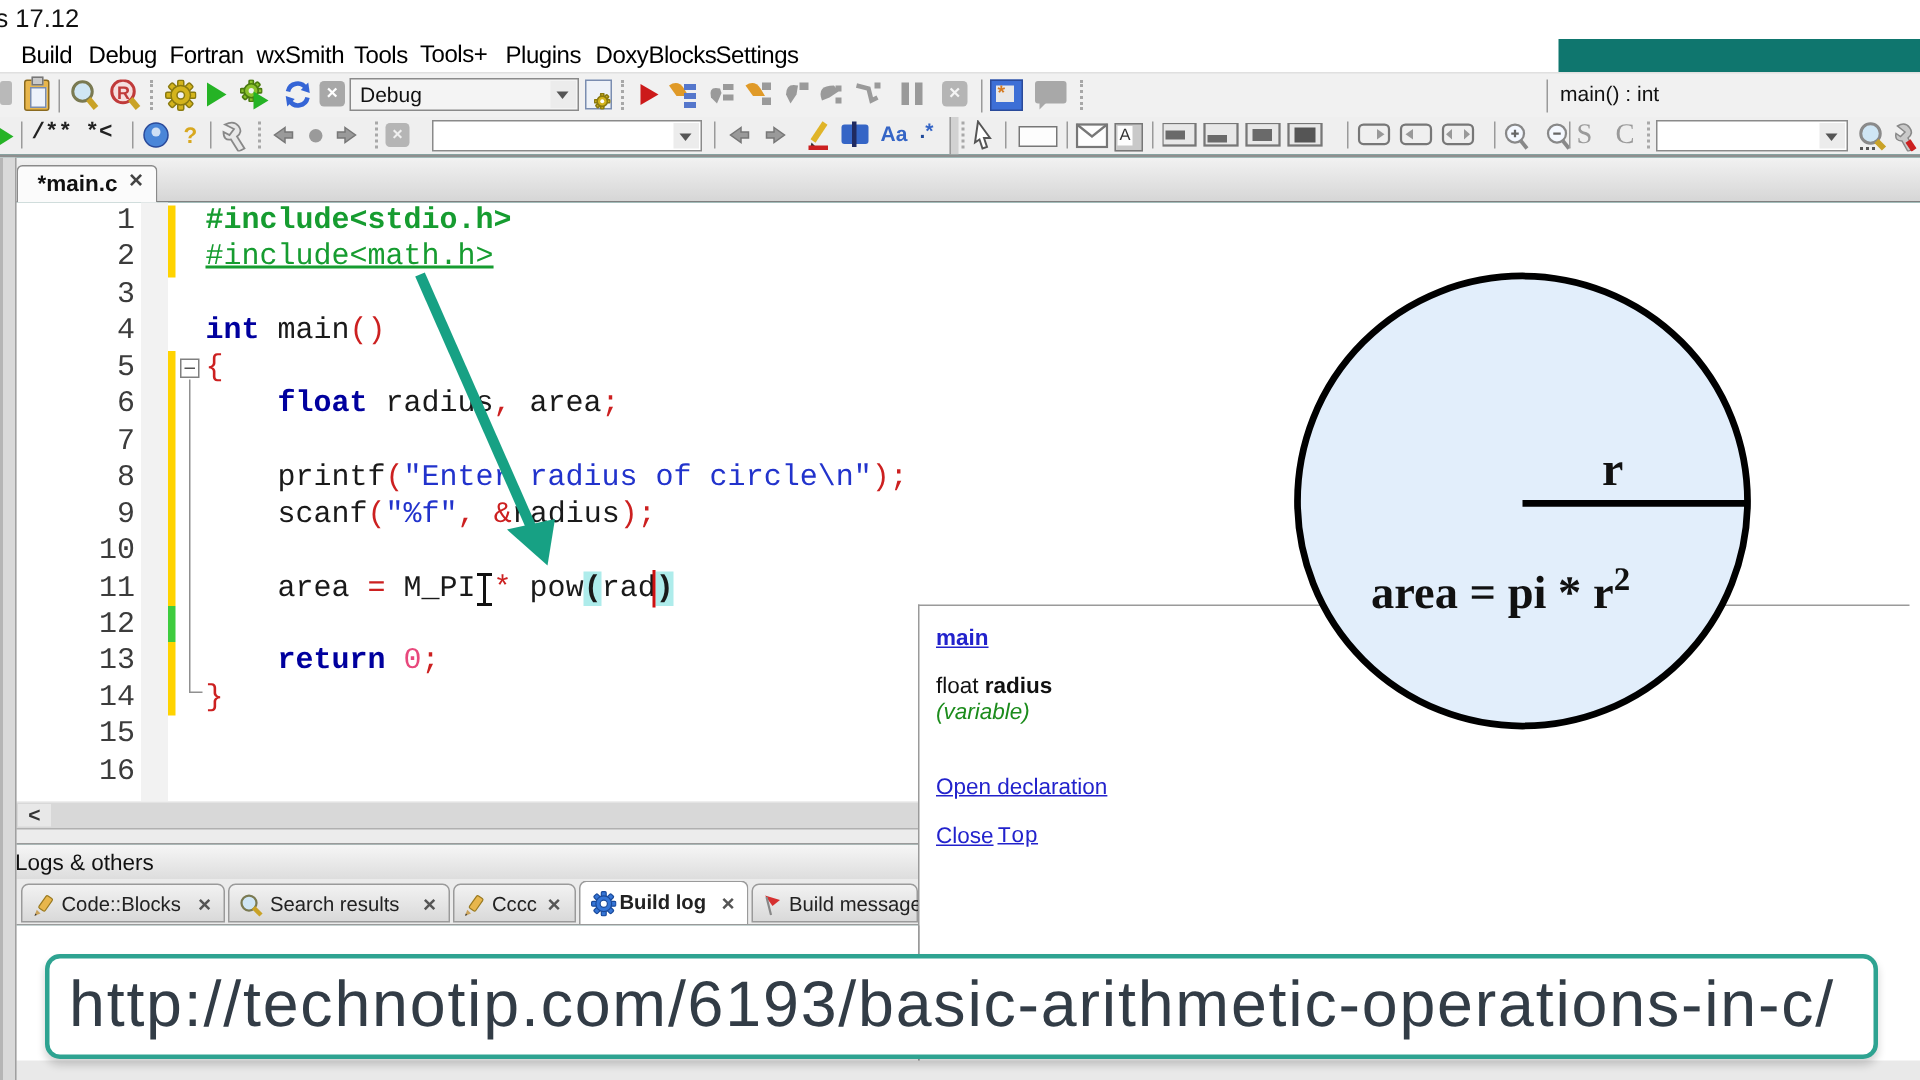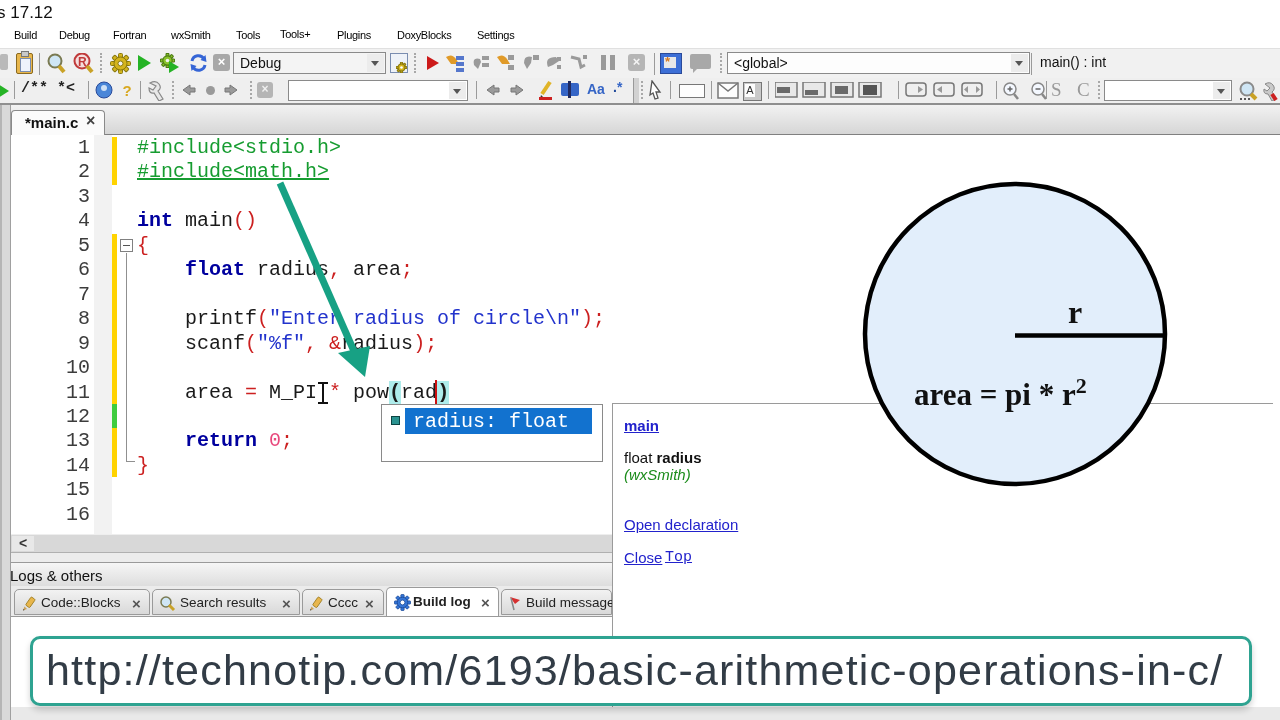--- a/index.html
+++ b/index.html
@@ -19,21 +19,21 @@
   .ic2{position:absolute;font-size:15px;line-height:19px;width:20px;text-align:center;top:3px;}
 </style>
 </head>
 <body>
 <div id="page">
 
   <div class="abs" style="left:0;top:0;width:1280px;height:26px;background:#fff;">
     <div class="abs" style="left:-3px;top:3px;font-size:17px;color:#111;">s 17.12</div>
   </div>
 
-  <div class="abs" style="left:0;top:26px;width:1280px;height:22px;background:#fff;font-size:11px;letter-spacing:-0.3px;color:#000;">
+  <div class="abs" style="left:0;top:26px;width:1039px;height:22px;background:#fff;font-size:16px;letter-spacing:-0.3px;color:#000;">
     <span class="abs" style="left:14px;top:3px;">Build</span>
     <span class="abs" style="left:59px;top:3px;">Debug</span>
     <span class="abs" style="left:113px;top:3px;">Fortran</span>
     <span class="abs" style="left:171px;top:3px;">wxSmith</span>
     <span class="abs" style="left:236px;top:3px;">Tools</span>
     <span class="abs" style="left:280px;top:2px;">Tools+</span>
     <span class="abs" style="left:337px;top:3px;">Plugins</span>
     <span class="abs" style="left:397px;top:3px;">DoxyBlocks</span>
     <span class="abs" style="left:477px;top:3px;">Settings</span>
     <span class="abs" style="left:539px;top:21px;">Help</span>
@@ -152,24 +152,20 @@
 
     <div class="abs" style="left:660px;top:4px;width:20px;height:19px;background:#3d6fd6;border:1px solid #2a4a9a;">
       <div class="abs" style="left:3px;top:3px;width:12px;height:11px;background:#e8e8e8;"></div>
       <div class="abs" style="left:4px;top:0px;font-size:13px;font-weight:bold;color:#d67a20;">*</div>
     </div>
 
     <div class="abs" style="left:690px;top:5px;width:21px;height:15px;background:#a8a8a8;border-radius:2px;"></div>
     <div class="abs" style="left:693px;top:19px;width:0;height:0;border-left:5px solid #a8a8a8;border-bottom:5px solid transparent;"></div>
     <div class="abs grip" style="left:720px;"></div>
 
-    <div class="abs combo" style="left:727px;top:3px;width:303px;height:22px;background:#fdfdfd;">
-      <span class="abs" style="left:6px;top:2px;font-size:14px;color:#111;">&lt;global&gt;</span>
-      <span class="arr"></span>
-    </div>
     <div class="abs sep" style="left:1031px;"></div>
 
     <span class="abs" style="left:1040px;top:5px;font-size:14px;color:#111;">main() : int</span>
   </div>
 
   <div id="tb2" class="abs" style="left:0;top:78px;width:1280px;height:25px;background:#efefef;">
     <div class="tri-r" style="left:-2px;top:6px;border-top:7px solid transparent;border-bottom:7px solid transparent;border-left:11px solid #25b325;"></div>
     <div class="abs sep2" style="left:14px;"></div>
     <span class="abs" style="left:21px;top:2px;font-size:15px;font-weight:bold;color:#222;font-family:'Liberation Mono',monospace;">/** *&lt;</span>
     <div class="abs sep2" style="left:88px;"></div>
@@ -335,21 +331,21 @@
     <div class="abs" style="left:112px;top:99px;width:5px;height:170px;background:#ffd300;"></div>
     <div class="abs" style="left:112px;top:269px;width:5px;height:24px;background:#3ecc3e;"></div>
     <div class="abs" style="left:112px;top:293px;width:5px;height:49px;background:#ffd300;"></div>
 
     <div class="abs" style="left:120px;top:104px;width:13px;height:13px;background:#fff;border:1px solid #808080;box-sizing:border-box;">
       <div class="abs" style="left:2px;top:5px;width:7px;height:1px;background:#555;"></div>
     </div>
     <div class="abs" style="left:126px;top:118px;width:1px;height:209px;background:#909090;"></div>
     <div class="abs" style="left:126px;top:326px;width:9px;height:1px;background:#909090;"></div>
 
-    <pre class="mono abs" style="left:137px;top:1px;margin:0;line-height:24.45px;font-size:20px;color:#1a1a1a;"><span style="color:#169c30;">#include&lt;stdio.h&gt;</span>
+    <pre class="mono abs" style="left:137px;top:1px;margin:0;line-height:24.45px;font-size:20px;color:#1a1a1a;"><span style="color:#169c30;font-weight:bold;">#include&lt;stdio.h&gt;</span>
 <span style="color:#169c30;text-decoration:underline;">#include&lt;math.h&gt;</span>
 
 <span style="color:#00009e;font-weight:bold;">int</span> main<span style="color:#cc2020;">()</span>
 <span style="color:#cc2020;">{</span>
     <span style="color:#00009e;font-weight:bold;">float</span> radius<span style="color:#cc2020;">,</span> area<span style="color:#cc2020;">;</span>
 
     printf<span style="color:#cc2020;">(</span><span style="color:#2233cc;">"Enter radius of circle\n"</span><span style="color:#cc2020;">);</span>
     scanf<span style="color:#cc2020;">(</span><span style="color:#2233cc;">"%f"</span><span style="color:#cc2020;">,</span> <span style="color:#cc2020;">&amp;</span>radius<span style="color:#cc2020;">);</span>
 
     area <span style="color:#cc2020;">=</span> M_PI <span style="color:#cc2020;">*</span> pow<span style="background:#aeeceb;font-weight:bold;">(</span>rad<span style="background:#aeeceb;font-weight:bold;">)</span>
@@ -359,30 +355,25 @@
 
     <div class="abs" style="left:317px;top:247px;width:12px;height:22px;">
       <div class="abs" style="left:5px;top:0;width:2px;height:22px;background:#111;"></div>
       <div class="abs" style="left:1px;top:0;width:10px;height:2px;background:#111;"></div>
       <div class="abs" style="left:1px;top:20px;width:10px;height:2px;background:#111;"></div>
     </div>
 
     <div class="abs" style="left:435px;top:245px;width:2px;height:25px;background:#cc1111;"></div>
   </div>
 
-  <div class="abs" style="left:381px;top:404px;width:222px;height:58px;background:#fff;border:1px solid #8a8a8a;box-sizing:border-box;">
-    <div class="abs" style="left:23px;top:3px;width:187px;height:26px;background:#1272cf;"></div>
-    <div class="abs" style="left:9px;top:11px;width:9px;height:9px;background:#2a9390;border:1px solid #0c4442;box-sizing:border-box;"></div>
-    <div class="mono abs" style="left:31px;top:5px;font-size:20px;color:#fff;white-space:pre;">radius: float</div>
-  </div>
 
   <div id="docpanel" class="abs" style="left:612px;top:403px;width:668px;height:317px;background:#fff;border-left:1px solid #9a9a9a;font-size:15px;">
     <div class="abs" style="left:11px;top:14px;color:#2222cc;font-weight:bold;text-decoration:underline;">main</div>
     <div class="abs" style="left:11px;top:46px;color:#111;">float <b>radius</b></div>
-    <div class="abs" style="left:11px;top:63px;color:#1c8c1c;font-style:italic;">(wxSmith)</div>
+    <div class="abs" style="left:11px;top:63px;color:#1c8c1c;font-style:italic;">(variable)</div>
     <div class="abs" style="left:11px;top:113px;color:#2222cc;text-decoration:underline;">Open declaration</div>
     <div class="abs" style="left:11px;top:146px;color:#2222cc;text-decoration:underline;">Close</div>
     <div class="abs" style="left:52px;top:146px;color:#2222cc;text-decoration:underline;font-family:Liberation Mono, monospace;">Top</div>
   </div>
   <div class="abs" style="left:612px;top:403px;width:661px;height:1px;background:#9a9a9a;"></div>
 
   <svg class="abs" style="left:850px;top:170px;" width="340" height="330" viewBox="0 0 340 330">
     <circle cx="165" cy="164" r="150" fill="#e2eefb" stroke="#000" stroke-width="4.5"></circle>
     <line x1="165" y1="165.5" x2="316" y2="165.5" stroke="#000" stroke-width="4.5"></line>
     <text x="218" y="153" font-family="Liberation Serif, serif" font-size="32" font-weight="bold" fill="#111">r</text>

